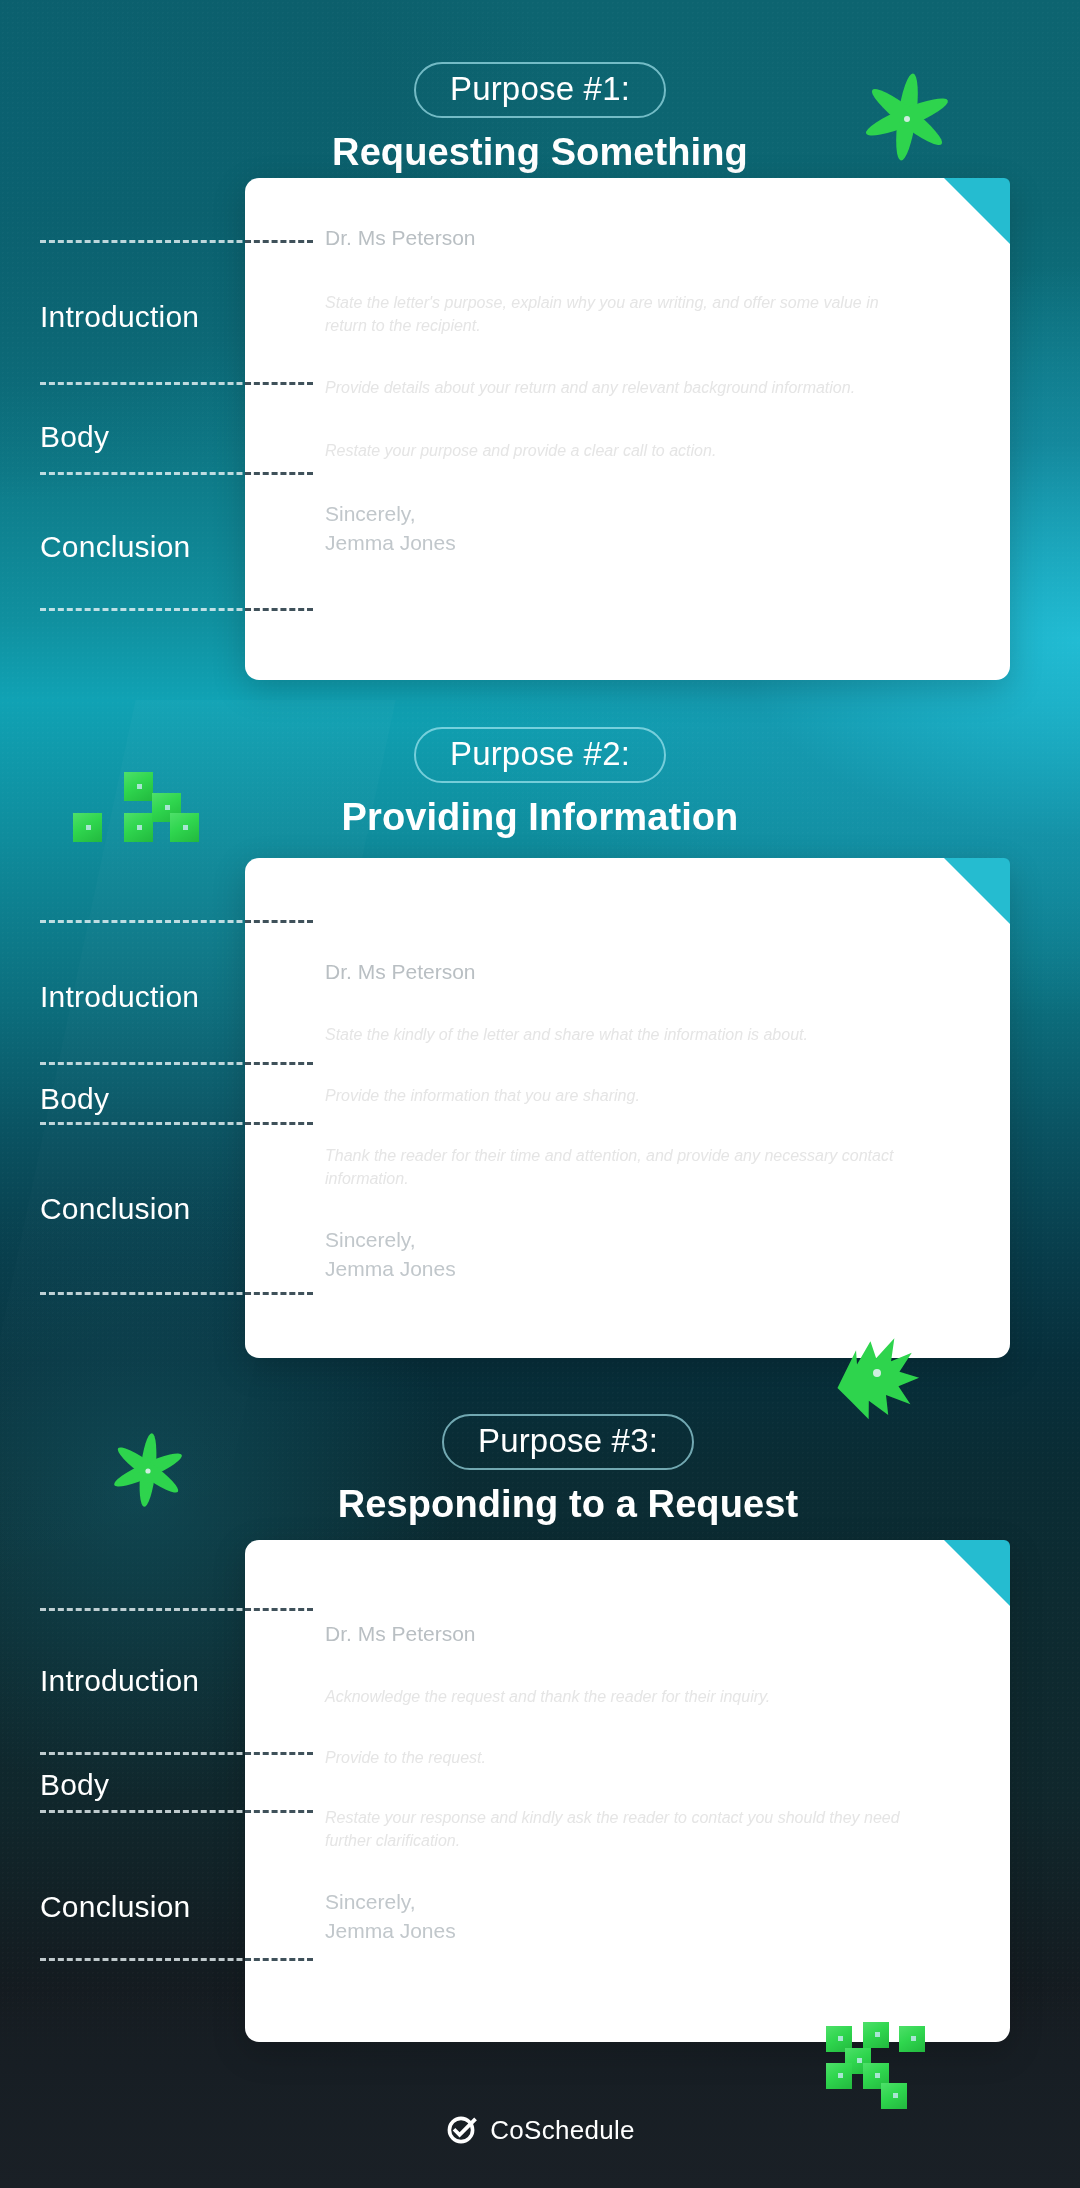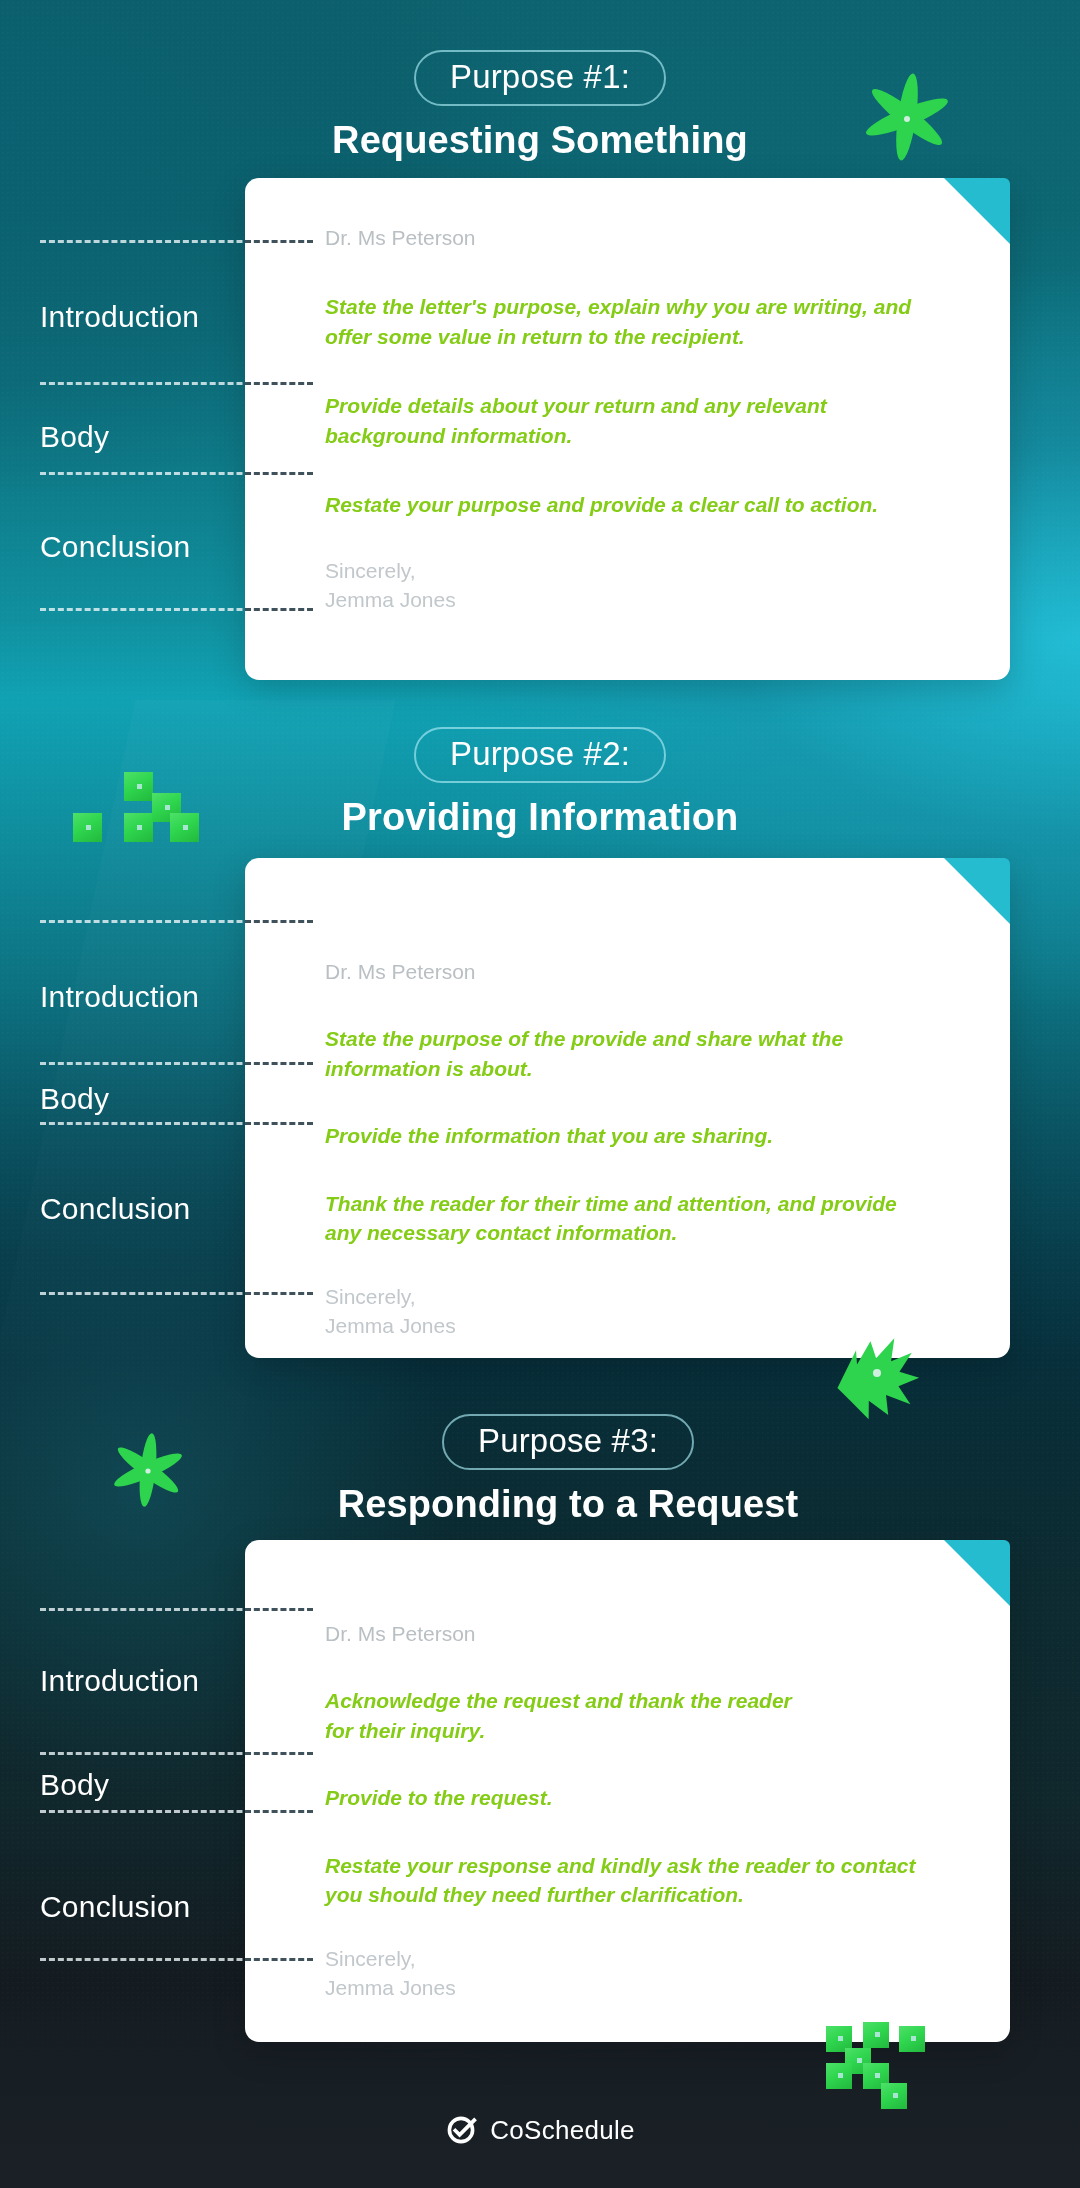--- a/index.html
+++ b/index.html
@@ -96,22 +96,22 @@
     background:#25bcd0;
     clip-path:polygon(100% 0, 100% 100%, 0 0);
     border-top-right-radius:6px;
   }
 
   .letter { position:absolute; }
   .to {
     color:#b9bfc3; font-size:21px; font-weight:400; line-height:1.35;
   }
   .para {
-    color:#84cc16; font-size:21px; font-style:italic; line-height:1.40;
-    font-weight:700;
+    color:#e5e5e5; font-size:16px; font-style:italic; line-height:1.40;
+    font-weight:400;
   }
   .sign {
     color:#c1c7cb; font-size:21px; line-height:1.38; font-weight:400;
   }
 
   
   .rail { position:absolute; left:0; width:1080px; }
   .dash {
     position:absolute; height:0;
     border-top:3px dashed rgba(235,245,248,0.80);
@@ -140,21 +140,21 @@
 <body>
 
 <div class="bg">
   <div class="bg-dots"></div>
   <div class="bg-glow-1"></div>
   <div class="bg-shape-1"></div>
   <div class="bg-shape-2"></div>
   <div class="bg-foot"></div>
 </div>
 
-<div class="section" style="top:50px;">
+<div class="section" style="top:62px;">
   <div class="hdr">
     <div class="pill">Purpose #1:</div>
     <div class="hdr-title">Requesting Something</div>
   </div>
 </div>
 
 <svg class="star" style="left:852px; top:62px;" width="110" height="110" viewBox="0 0 110 110">
   <g fill="#2ed44d">
     <ellipse cx="55" cy="55" rx="9" ry="44" transform="rotate(8 55 55)"></ellipse>
     <ellipse cx="55" cy="55" rx="9" ry="44" transform="rotate(68 55 55)"></ellipse>
@@ -208,21 +208,21 @@
   <div class="sq" style="left:152px; top:793px; width:29px; height:29px;"></div>
   <div class="sq" style="left:170px; top:813px; width:29px; height:29px;"></div>
 </div>
 
 <div class="card-wrap" style="left:245px; top:858px; width:765px; height:500px;">
   <div class="card" style="width:765px; height:500px;"></div>
   <div class="fold" style="left:699px; top:0;"></div>
 
   <div class="letter" style="left:80px; top:100px; width:620px;">
     <div class="to">Dr. Ms Peterson</div>
-    <div class="para" style="margin-top:38px; width:520px;">State the purpose of the provide and share what the information is about.</div>
+    <div class="para" style="margin-top:38px; width:520px;">State the kindly of the letter and share what the information is about.</div>
     <div class="para" style="margin-top:38px; width:600px;">Provide the information that you are sharing.</div>
     <div class="para" style="margin-top:38px; width:600px;">Thank the reader for their time and attention, and provide any necessary contact information.</div>
     <div class="sign" style="margin-top:36px;">Sincerely,</div>
     <div class="sign">Jemma Jones</div>
   </div>
 </div>
 
 <div class="rail" style="top:0;">
   <div class="dash" style="left:40px; top:920px; width:265px;"></div>
   <div class="dash over-card" style="left:245px; top:920px; width:68px;"></div>

